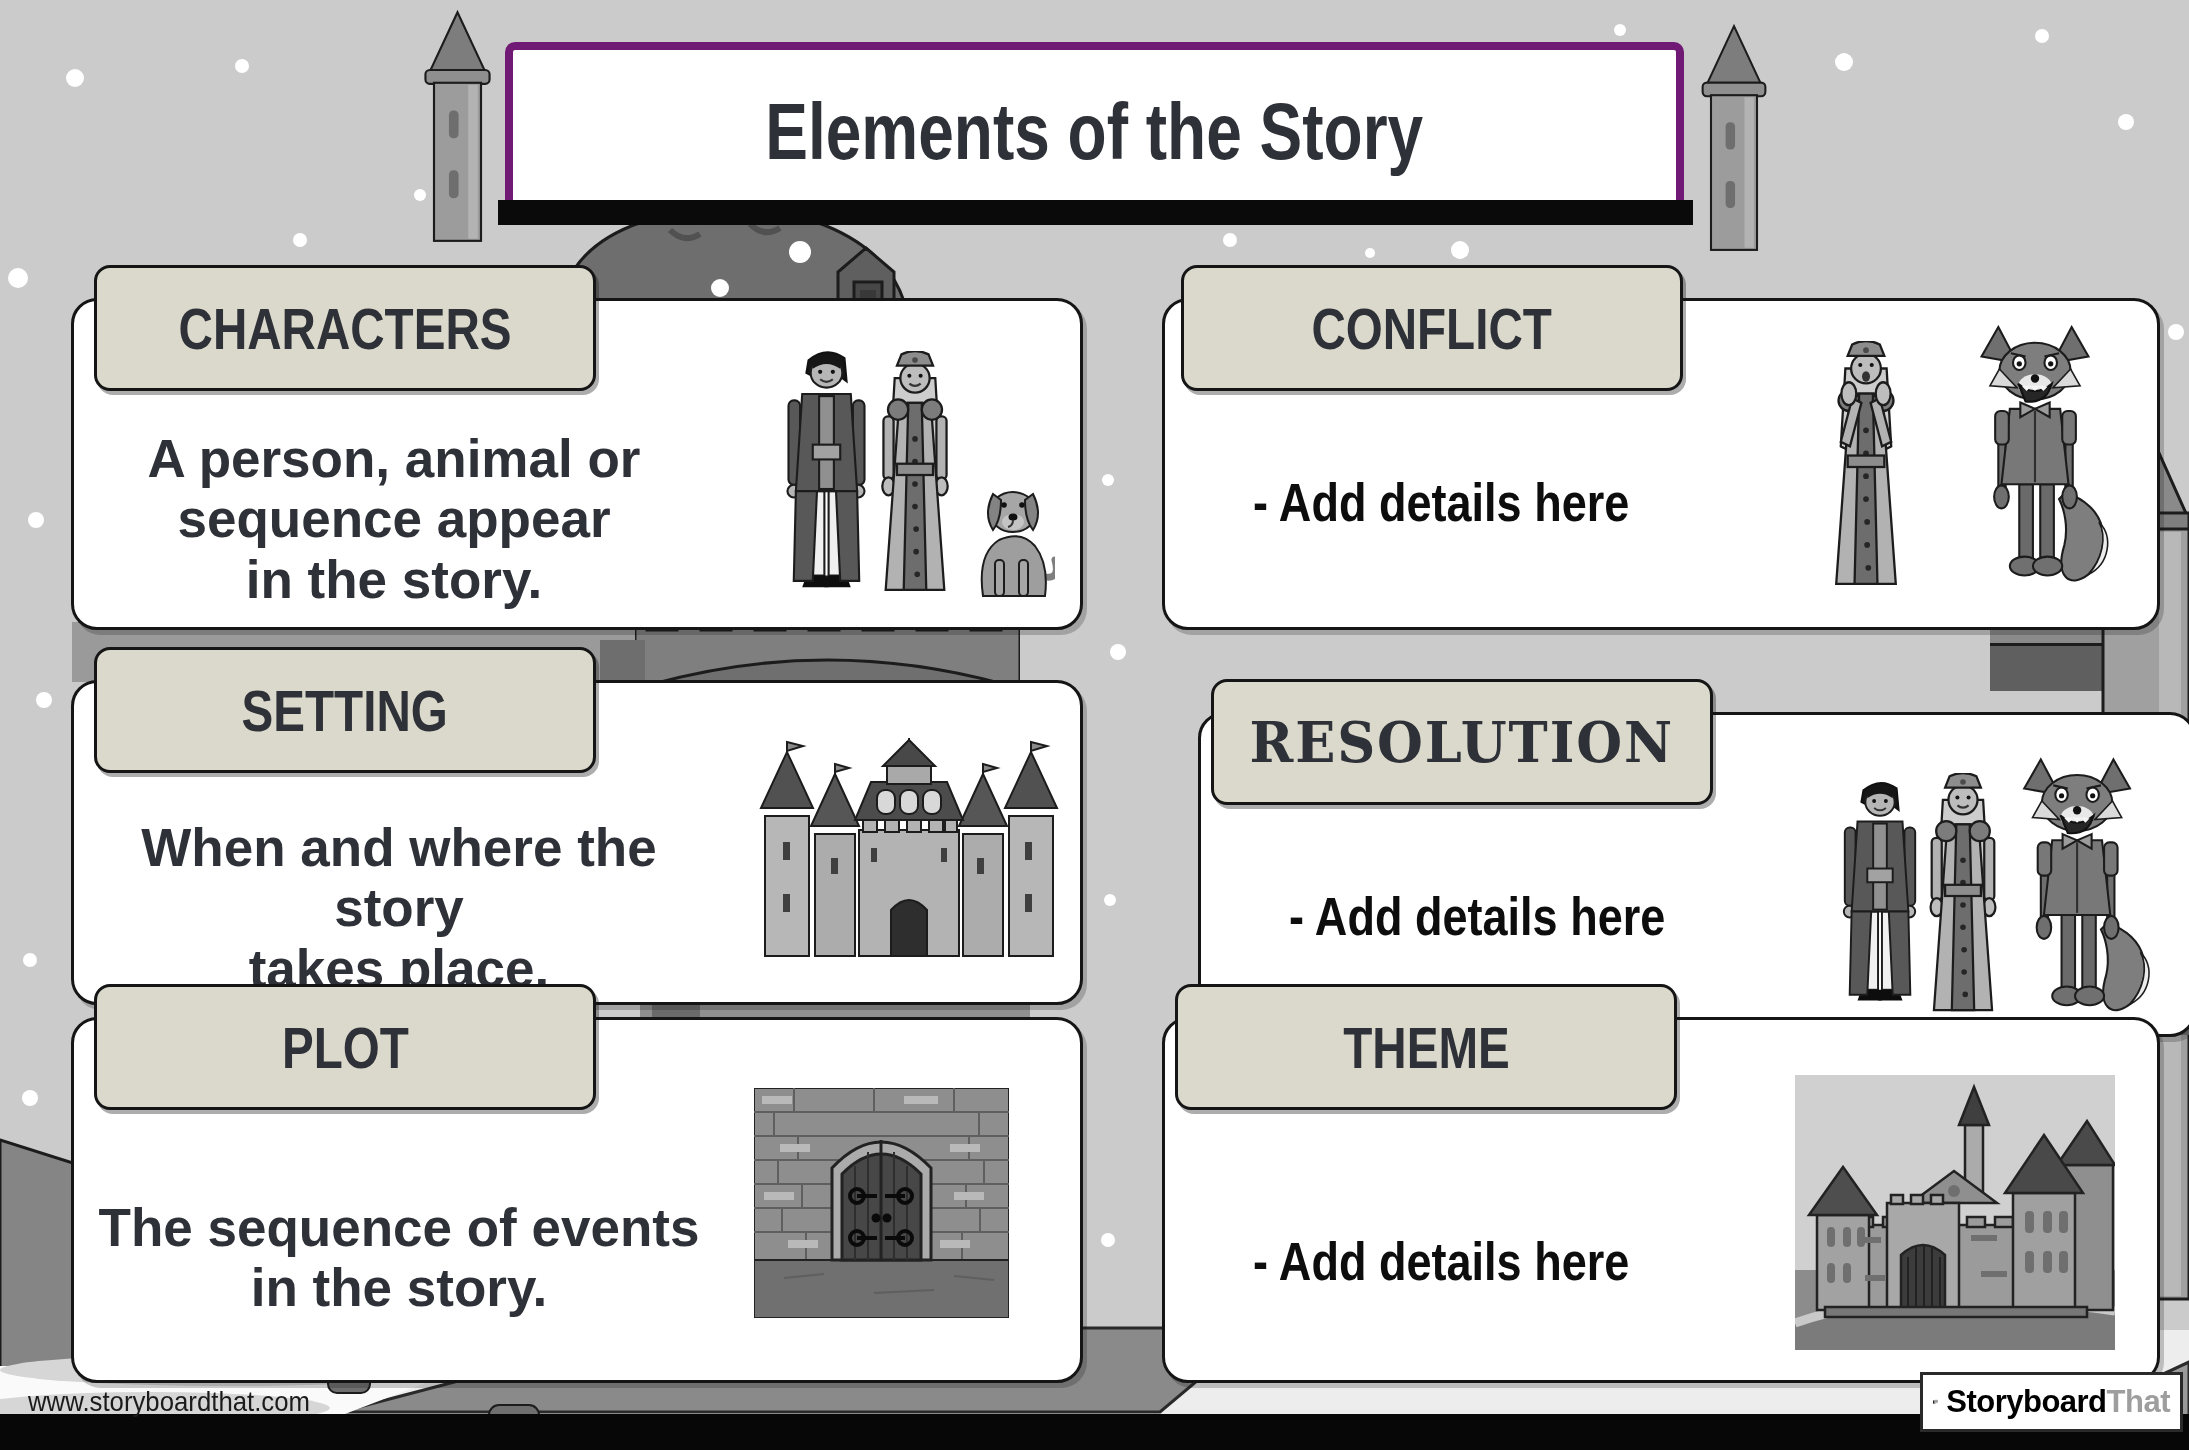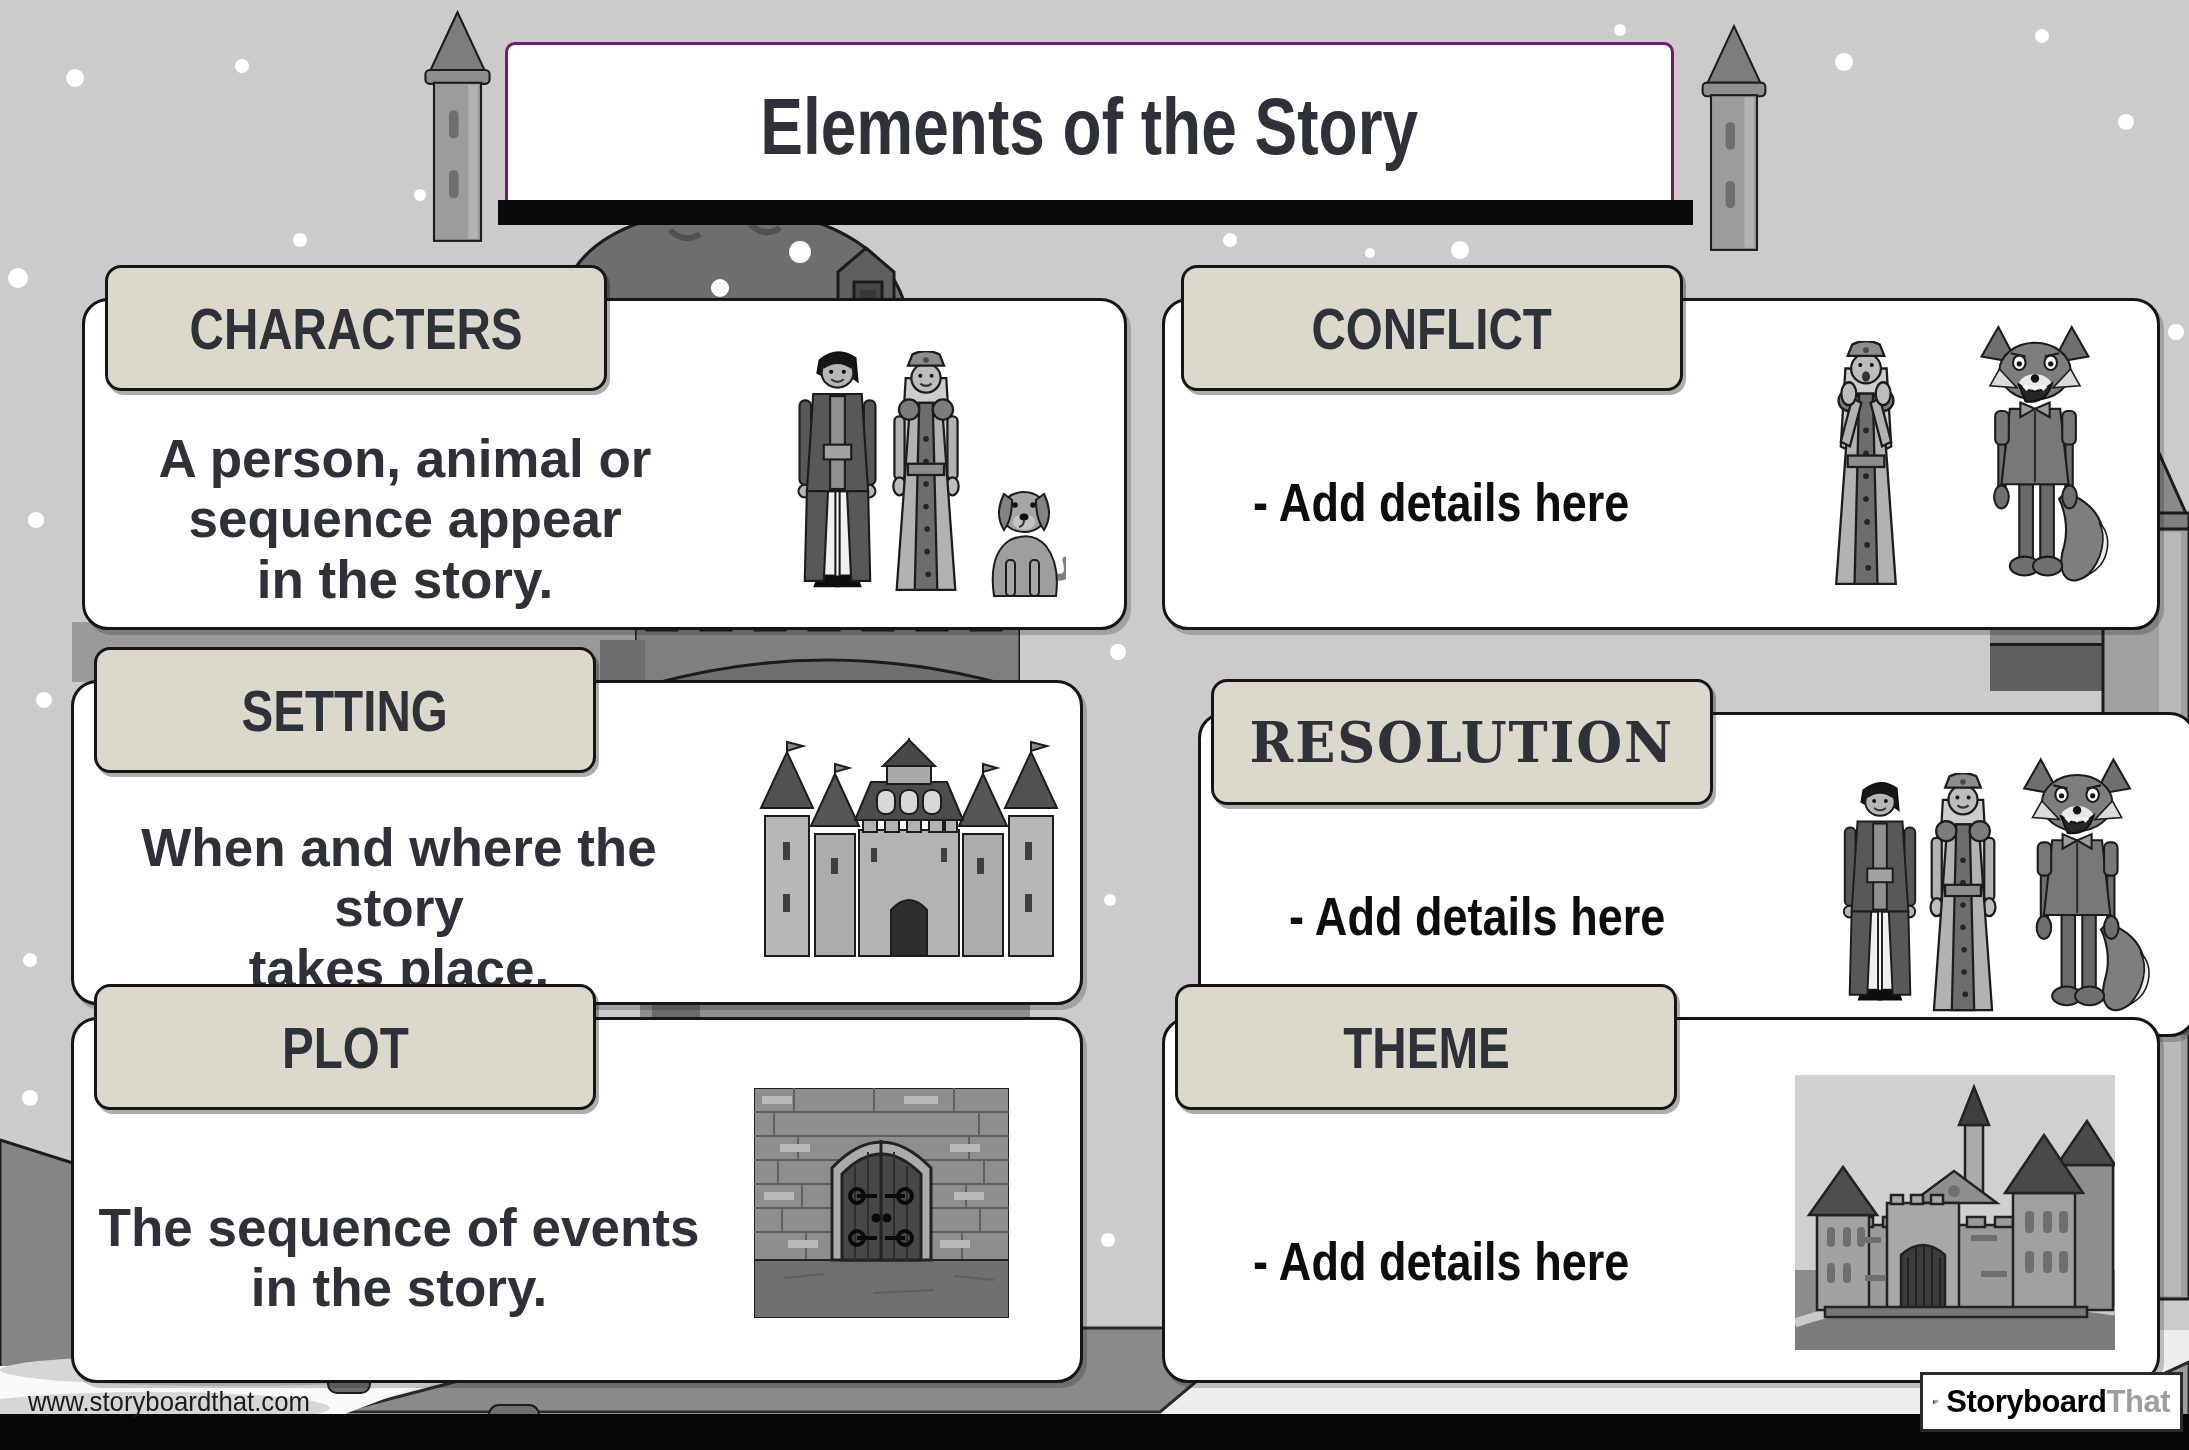--- a/index.html
+++ b/index.html
@@ -10,21 +10,21 @@
   .tx{display:inline-block;transform:scaleX(0.8);transform-origin:center top;letter-spacing:0px;}
   .tx-left{display:inline-block;transform:scaleX(0.85);transform-origin:left top;}
   .title-text{font-weight:bold;font-size:80px;color:#2e3137;white-space:nowrap;}
   .label-text{font-weight:bold;font-size:58px;color:#2e3137;transform:scaleX(0.82);white-space:nowrap;}
   .label-text.fancy{font-family:"DejaVu Serif",serif;font-size:56px;transform:scaleX(0.94);letter-spacing:2px;}
   .card-text{font-weight:bold;font-size:53px;line-height:1.14;color:#2e3137;
              white-space:pre-line;text-align:center;}
   .card-text.dark{color:#0d0d0d;text-align:left;}
   
   #banner-bar{left:498px;top:200px;width:1195px;height:25px;background:#0a0a0a;z-index:5;}
-  #banner{left:505px;top:42px;width:1163px;height:164px;background:#ffffff;border:3px solid #701a75;
+  #banner{left:505px;top:42px;width:1163px;height:164px;background:#ffffff;border:8px solid #701a75;
           border-radius:10px;display:flex;align-items:center;justify-content:center;z-index:5;}
   
   .card{position:absolute;background:#fff;border:3px solid #151515;border-radius:26px;
         box-shadow:4px 5px 0 rgba(20,20,20,0.22);z-index:10;}
   .card-label{position:absolute;top:-36px;left:20px;width:496px;height:120px;background:#dbd9cb;
               border:3px solid #151515;border-radius:16px;display:flex;align-items:center;
               justify-content:center;box-shadow:3px 4px 0 rgba(20,20,20,0.35);}
   .card-body-text{position:absolute;}
   .card-illustration{position:absolute;}
   .card-illustration svg{display:block;width:100%;height:100%;}
@@ -267,21 +267,21 @@
     <span class="title-text tx">Elements of the Story</span>
   </div>
   <div id="banner-bar" class="abs"></div>
   <svg class="abs overlay" style="left:400px;top:8px;width:115px;height:235px;z-index:6;" viewBox="0 0 100 220">
     <use href="#sym-tower" x="0" y="0" width="100" height="220"></use>
   </svg>
   <svg class="abs overlay" style="left:1678px;top:22px;width:112px;height:230px;z-index:6;" viewBox="0 0 100 220">
     <use href="#sym-tower" x="0" y="0" width="100" height="220"></use>
   </svg>
 
-  <div class="card" style="left:82px;top:298px;width:1006px;height:326px;padding-left:33px;">
+  <div class="card" style="left:71px;top:298px;width:1006px;height:326px;">
     <div class="card-label">
       <span class="label-text">CHARACTERS</span>
     </div>
     <div class="card-body-text card-text" style="left:40px;top:128px;width:560px;">A person, animal or
 sequence appear
 in the story.</div>
     <div class="card-illustration" style="left:705px;top:30px;width:280px;height:272px;">
       <svg viewBox="0 0 280 272">
         <use href="#sym-prince" x="0" y="10" width="95" height="258"></use>
         <use href="#sym-princess" x="102" y="20" width="68" height="248"></use>

